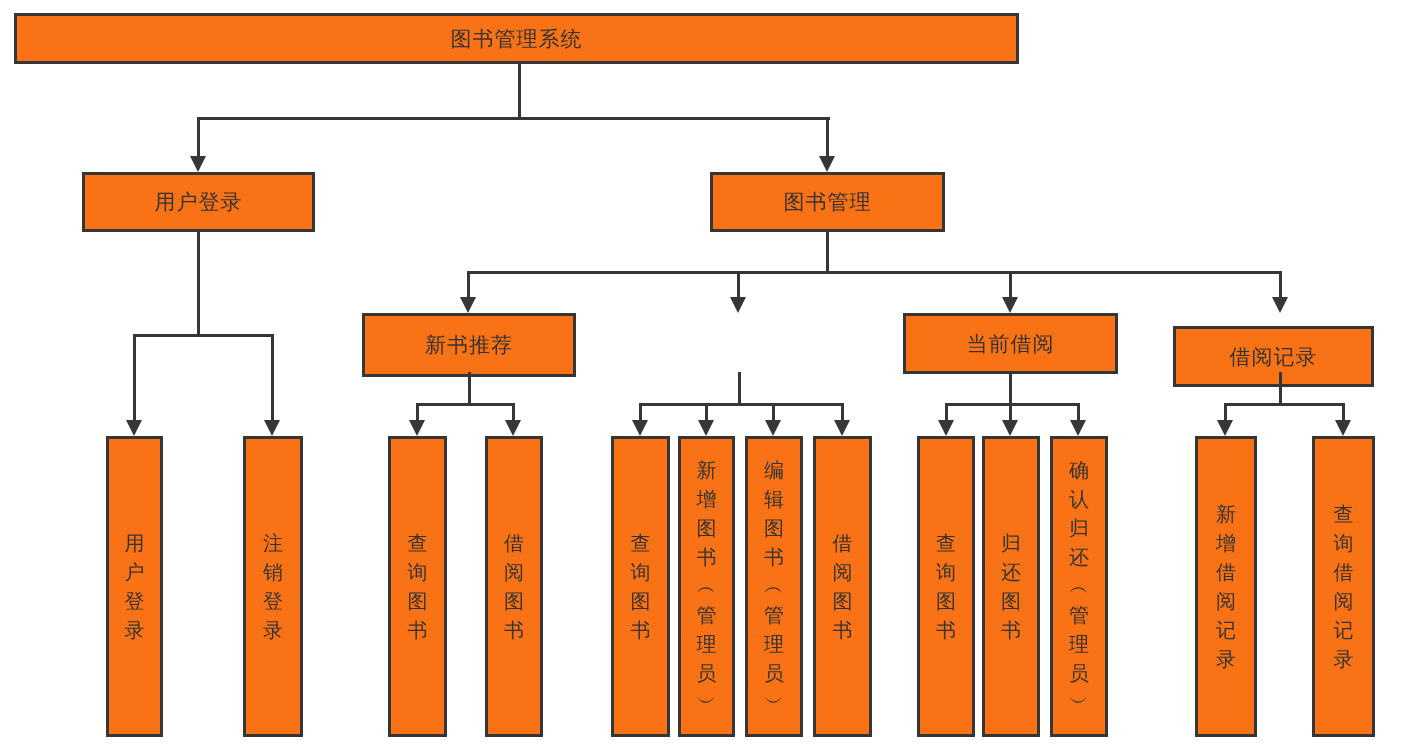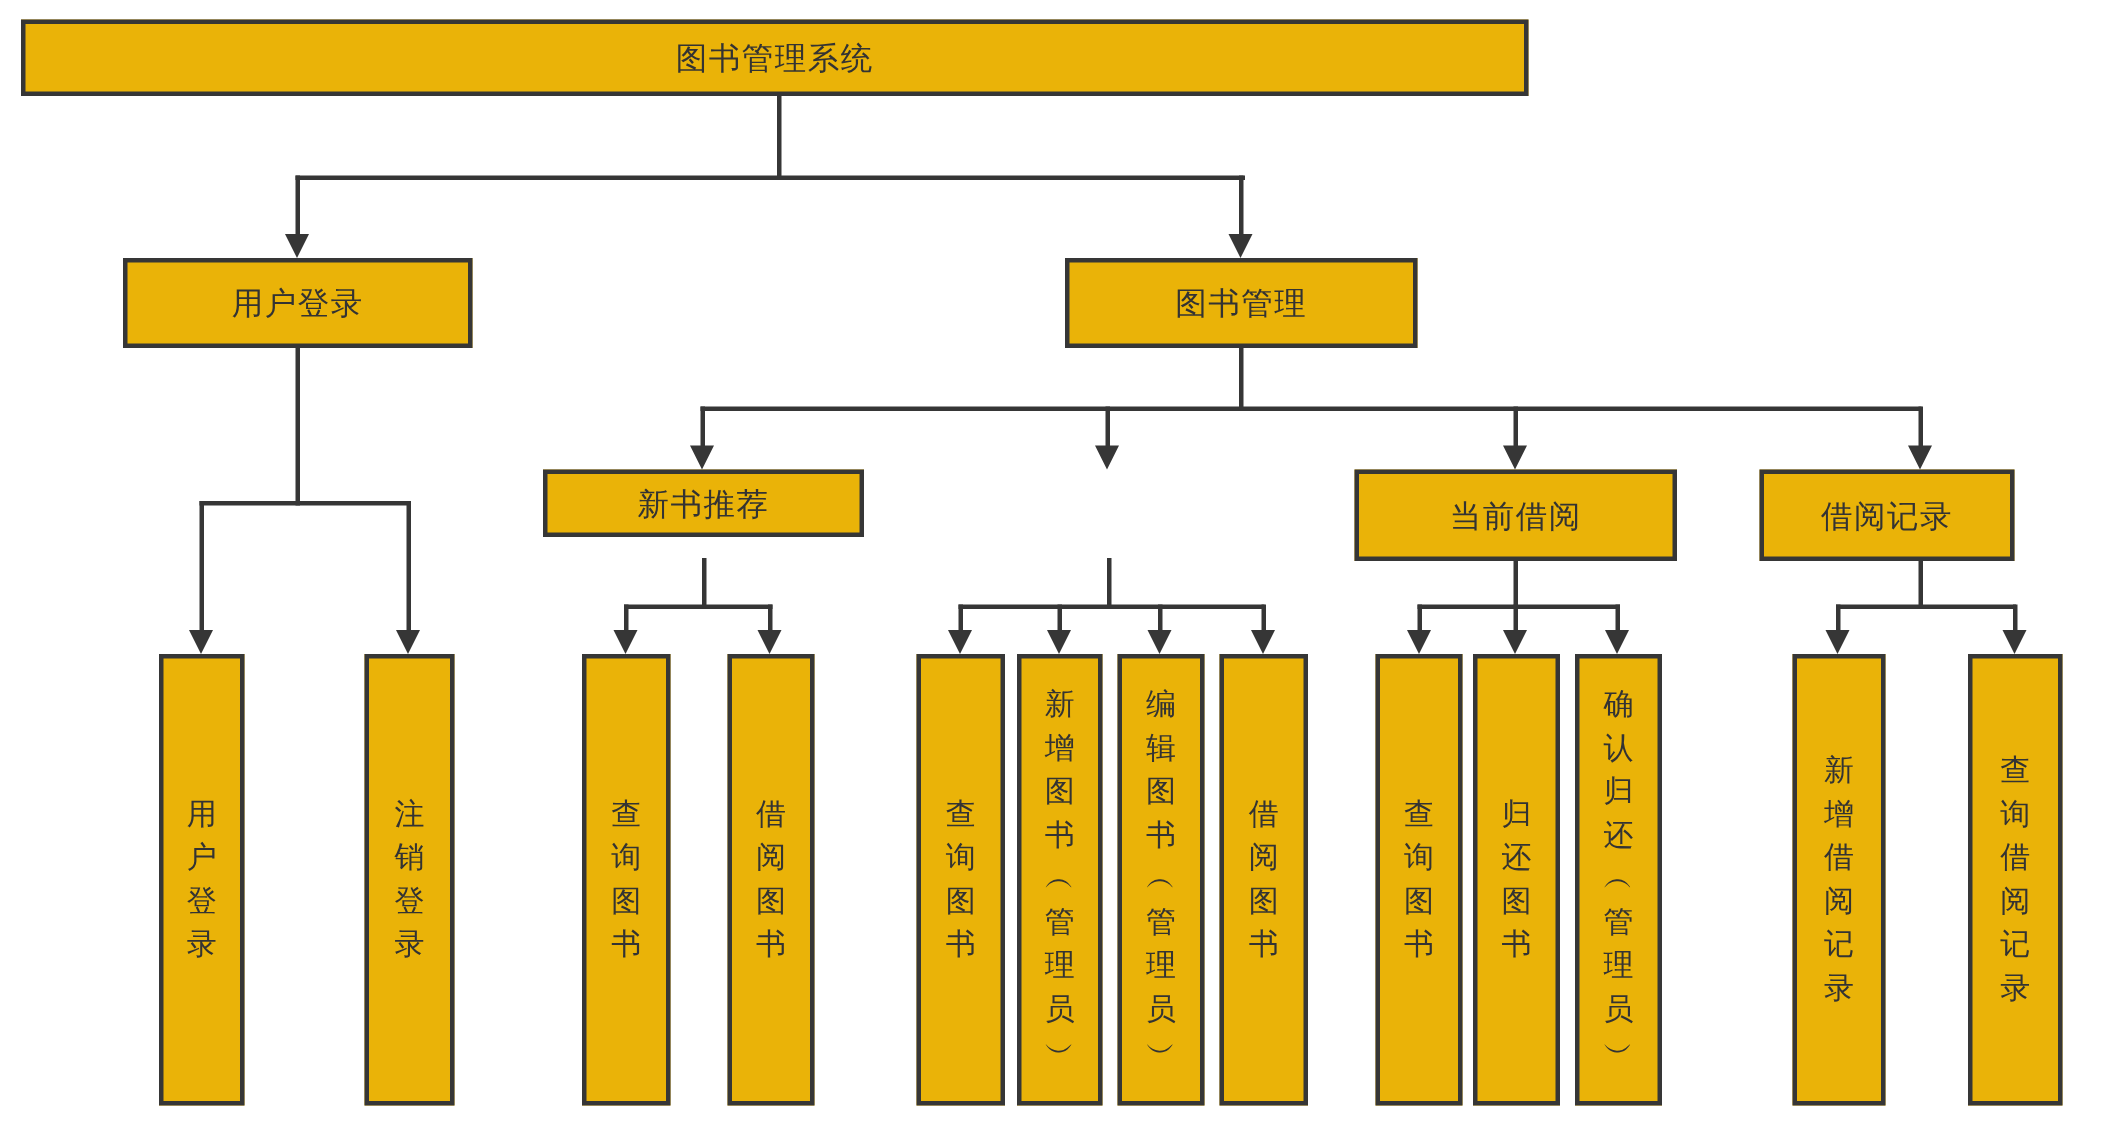--- a/index.html
+++ b/index.html
@@ -13,21 +13,21 @@
     position:relative;
     width:1405px;height:747px;
     background:var(--bg);
     overflow:hidden;
     font-family:"Liberation Sans", sans-serif;
     color:var(--text);
   }
   .box{
     position:absolute;
     box-sizing:border-box;
-    background:#eab308;
+    background:#f97316;
     border:3px solid var(--line);
     display:flex;
     align-items:center;
     justify-content:center;
   }
   .hbox{font-size:21px;letter-spacing:1px;}
   .vbox{flex-direction:column;font-size:20px;}
   .vchar{display:block;line-height:29px;height:29px;text-align:center;}
   .vl{position:absolute;width:3px;background:var(--line);}
   .hl{position:absolute;height:3px;background:var(--line);}
@@ -49,23 +49,23 @@
 </head>
 <body>
 
 <div class="canvas">
 
   <div class="box hbox" style="left:14px;top:13px;width:1005px;height:51px">图书管理系统</div>
 
   <div class="box hbox" style="left:82px;top:172px;width:233px;height:60px">用户登录</div>
   <div class="box hbox" style="left:710px;top:172px;width:235px;height:60px">图书管理</div>
 
-  <div class="box hbox" style="left:362px;top:313px;width:214px;height:45px">新书推荐</div>
+  <div class="box hbox" style="left:362px;top:313px;width:214px;height:64px">新书推荐</div>
   <div class="box hbox" style="left:903px;top:313px;width:215px;height:61px">当前借阅</div>
-  <div class="box hbox" style="left:1173px;top:313px;width:170px;height:61px">借阅记录</div>
+  <div class="box hbox" style="left:1173px;top:326px;width:201px;height:61px">借阅记录</div>
 
   <div class="box vbox" style="left:106px;top:436px;width:57px;height:301px">
       <span class="vchar">用</span>
       <span class="vchar">户</span>
       <span class="vchar">登</span>
       <span class="vchar">录</span>
     </div>
   <div class="box vbox" style="left:243px;top:436px;width:60px;height:301px">
       <span class="vchar">注</span>
       <span class="vchar">销</span>

